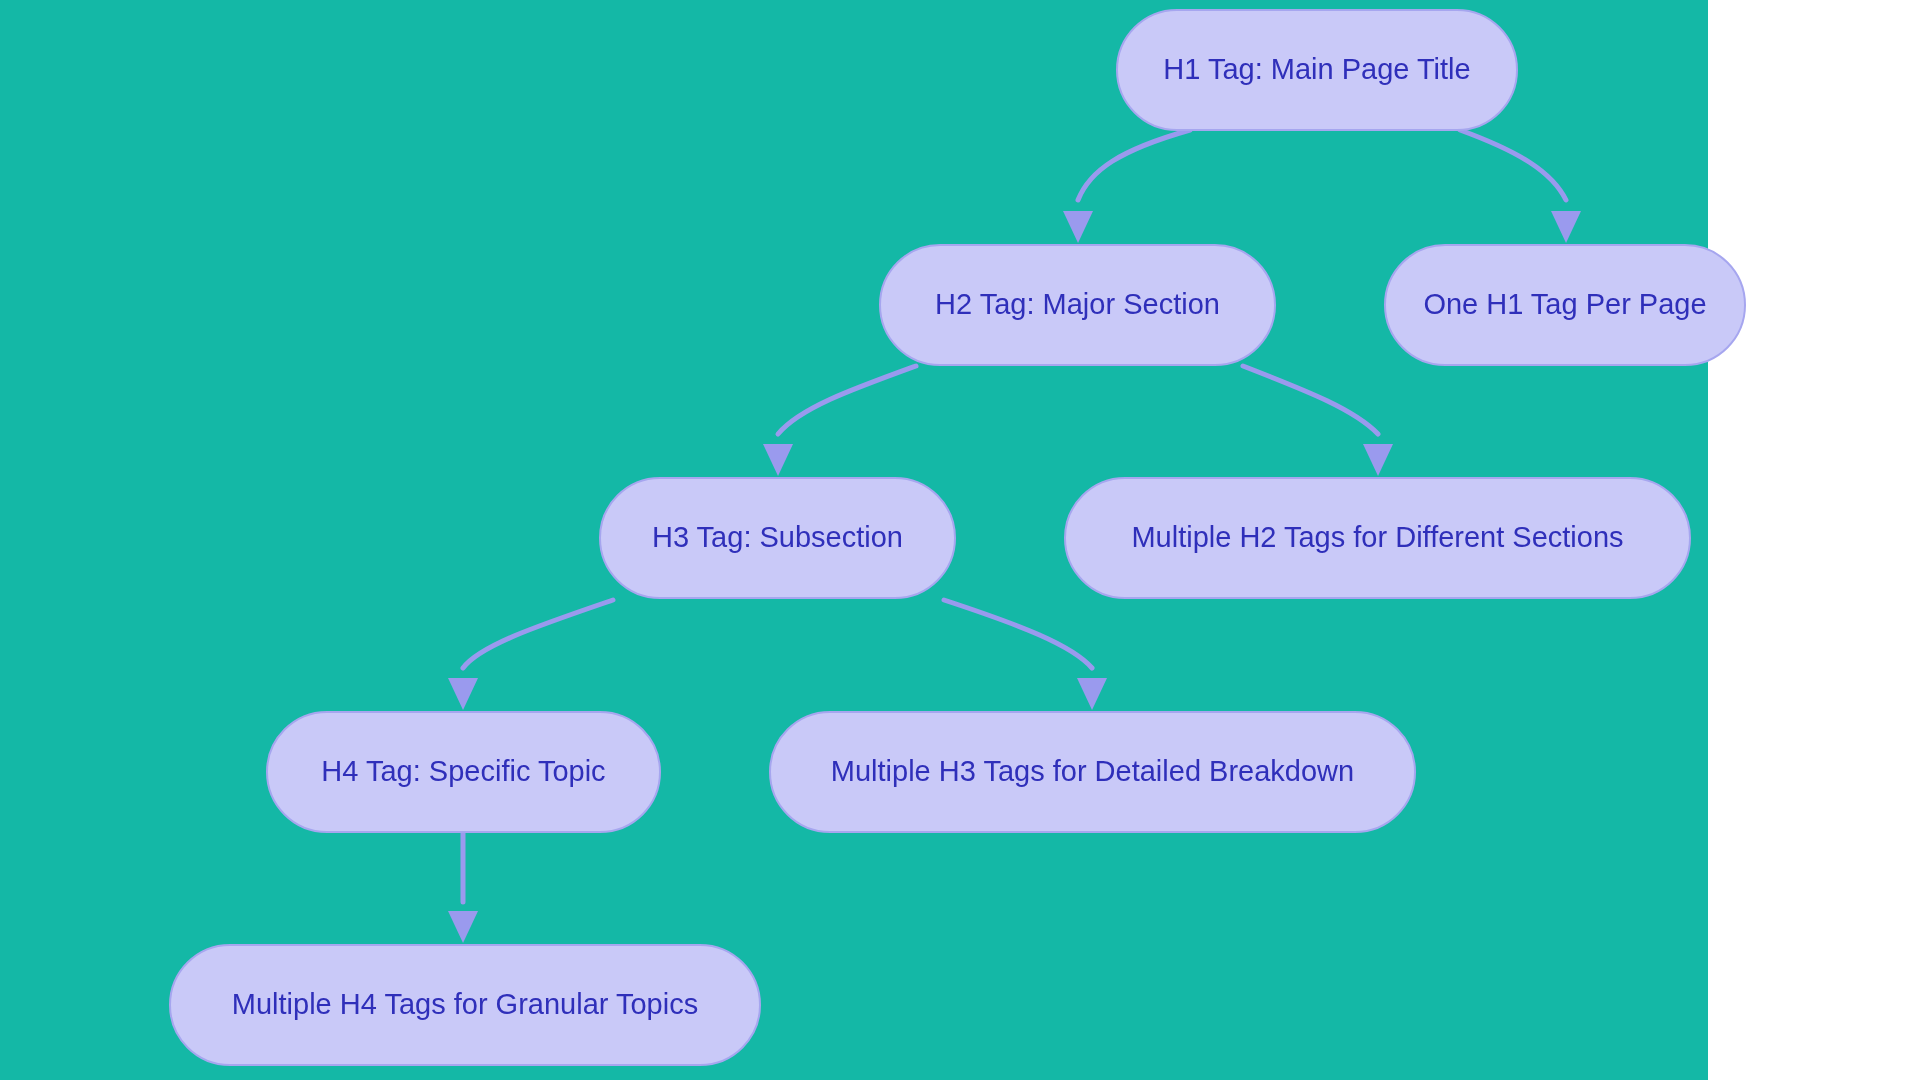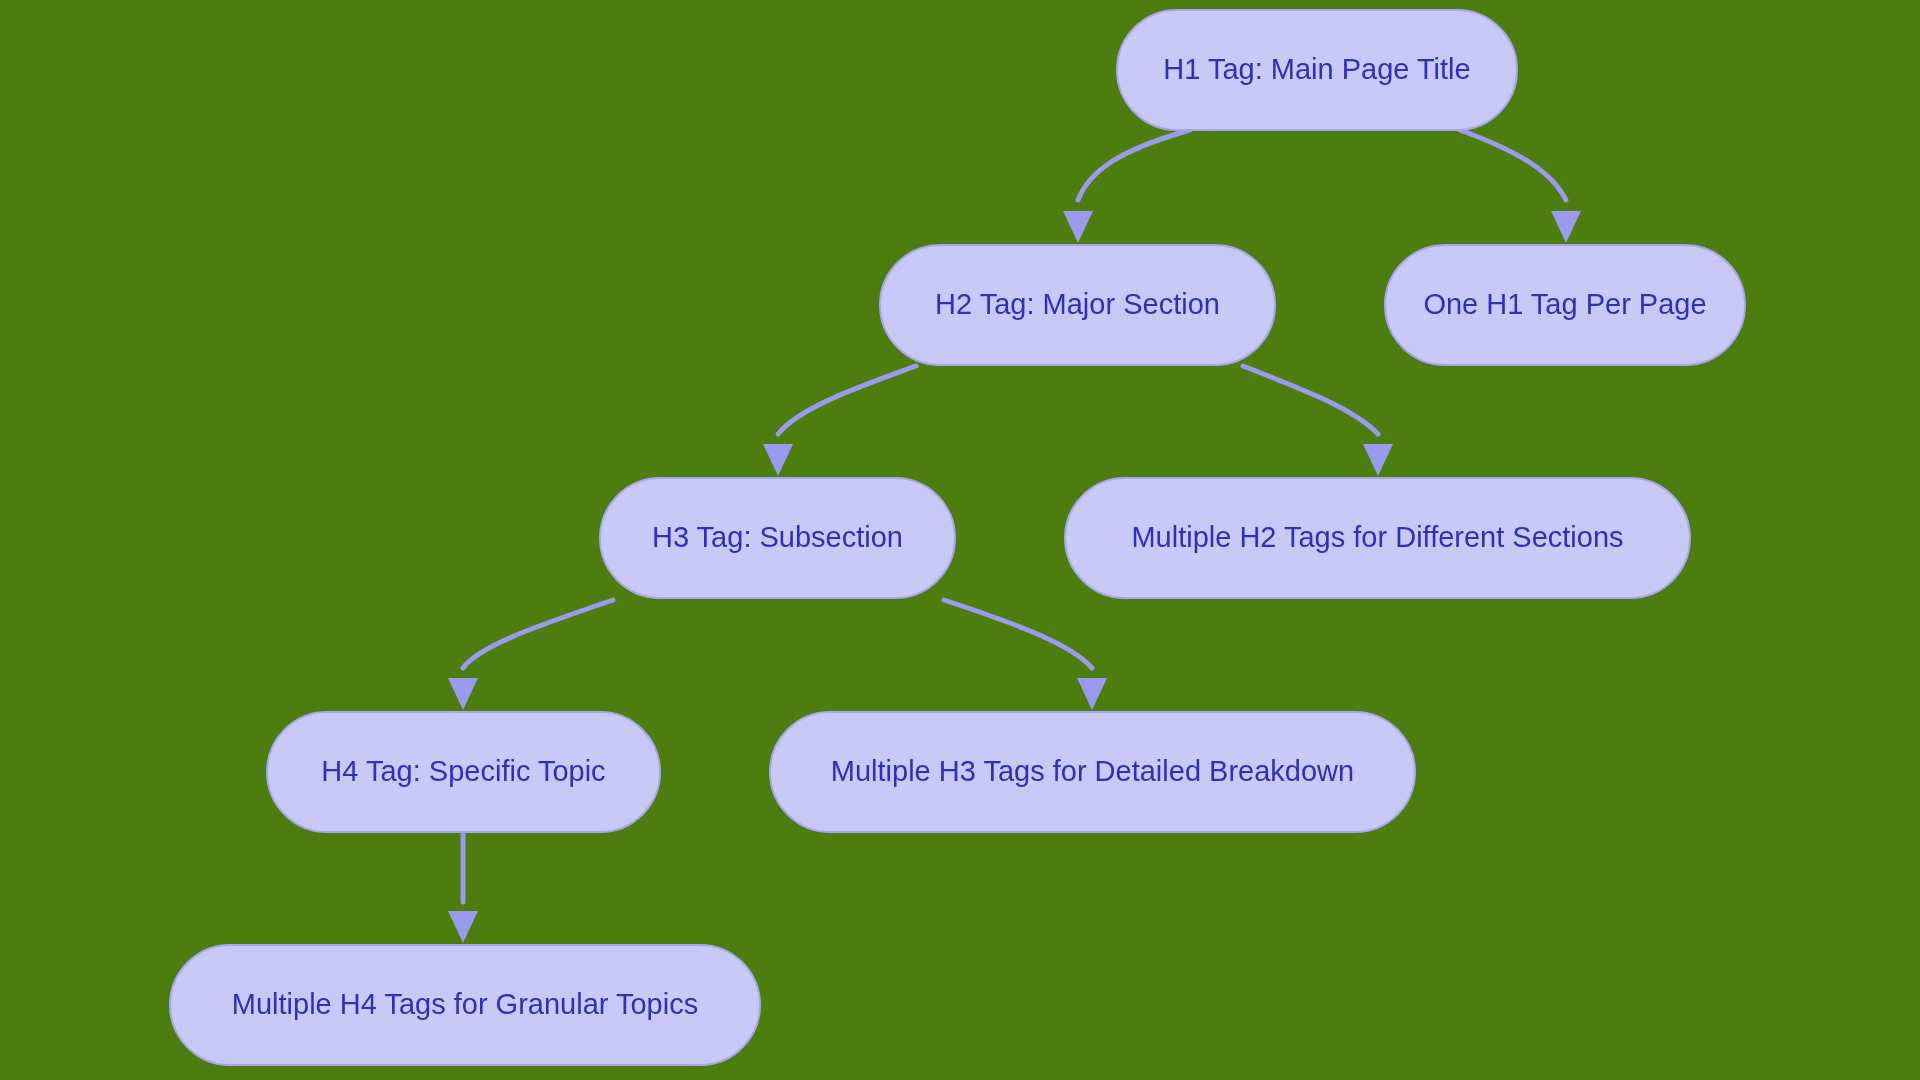--- a/index.html
+++ b/index.html
@@ -8,23 +8,23 @@
     background: #ffffff;
   }
   body {
     width: 1920px;
     height: 1080px;
     overflow: hidden;
     font-family: "Liberation Sans", sans-serif;
   }
   #flowchart-root {
     position: relative;
-    width: 1920px;
+    width: 1708px;
     height: 1080px;
-    background: #4d7c0f;
+    background: #14b8a6;
   }
   #flow-svg {
     position: absolute;
     top: 0;
     left: 0;
     width: 1920px;
     height: 1080px;
     display: block;
   }
   .node-rect {

